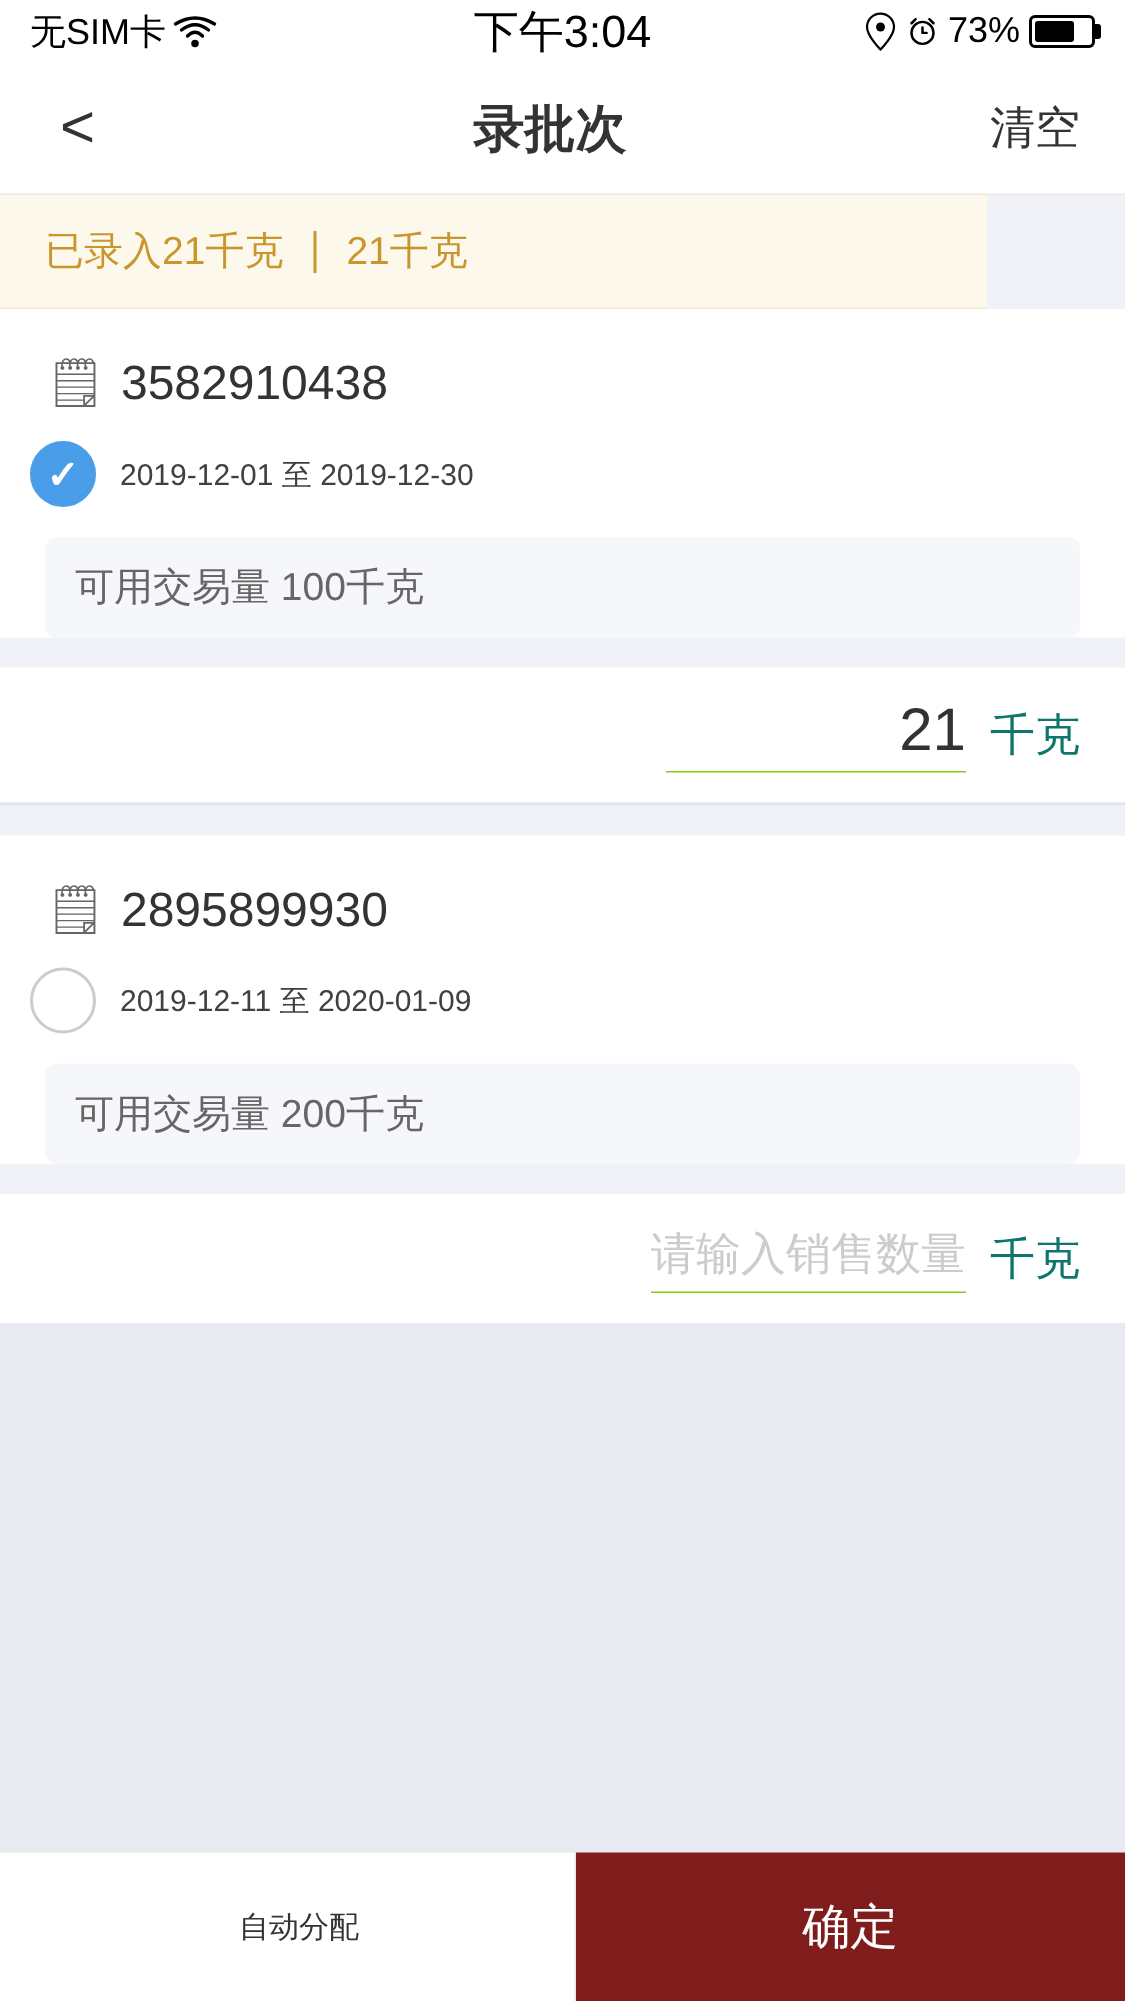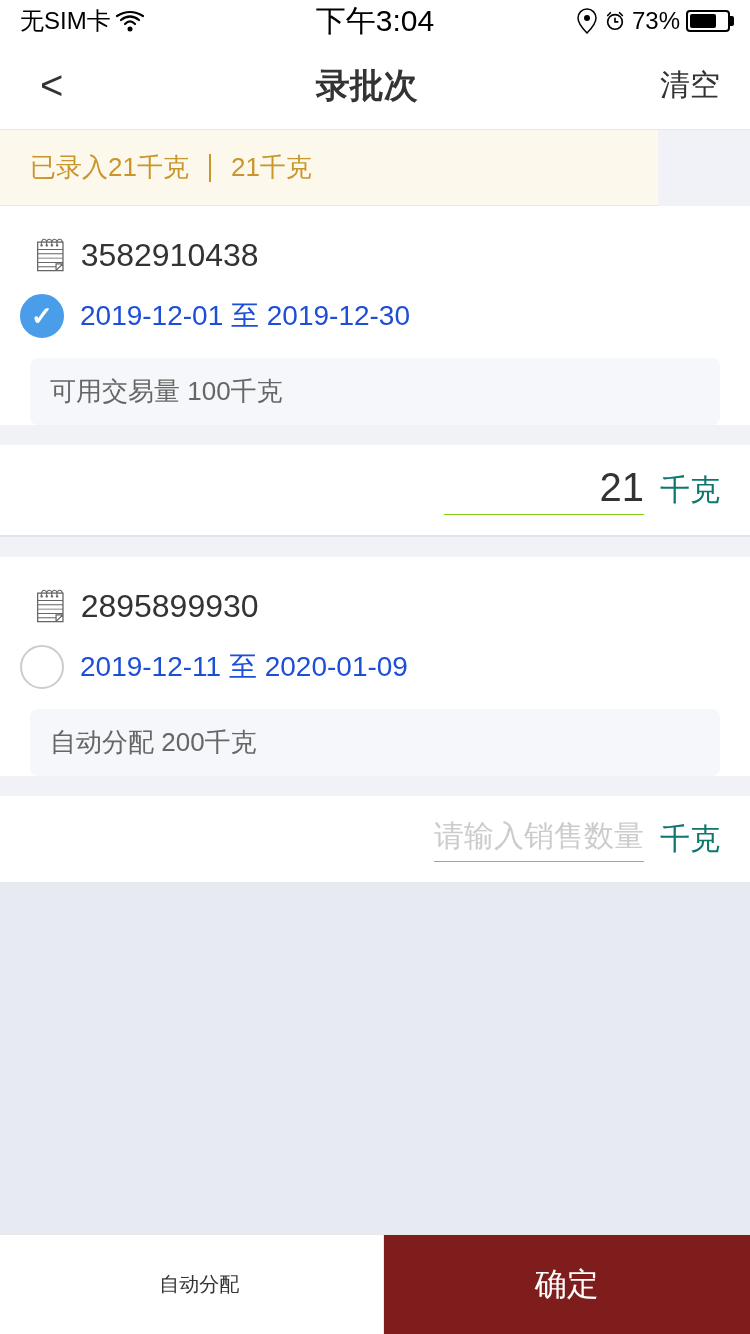--- a/index.html
+++ b/index.html
@@ -161,22 +161,22 @@
       background: #4a9de8;
       border-color: #4a9de8;
     }
     .radio-btn.selected::after {
       content: '✓';
       color: #fff;
       font-size: 26px;
       font-weight: bold;
     }
     .batch-date {
-      font-size: 28px;
-      color: #1d4ed8;
+      font-size: 20px;
+      color: #404040;
     }
     .batch-available {
       margin: 10px 30px 20px 30px;
       background: #f5f7fa;
       border-radius: 8px;
       padding: 16px 20px;
       font-size: 26px;
       color: #666;
     }
 
@@ -328,21 +328,21 @@
 
 <div class="batch-item">
   <div class="batch-header">
     <span class="batch-icon">🗒</span>
     <span class="batch-id">2895899930</span>
   </div>
   <div class="batch-date-row">
     <div class="radio-btn"></div>
     <span class="batch-date">2019-12-11 至 2020-01-09</span>
   </div>
-  <div class="batch-available">自动分配 200千克</div>
+  <div class="batch-available">可用交易量 200千克</div>
 </div>
 <div class="quantity-row">
   <div class="quantity-underline">
     <span class="quantity-input-placeholder">请输入销售数量</span>
   </div>
   <span class="quantity-unit">千克</span>
 </div>
 
 <div class="bottom-area" style="height: 460px;"></div>
 

